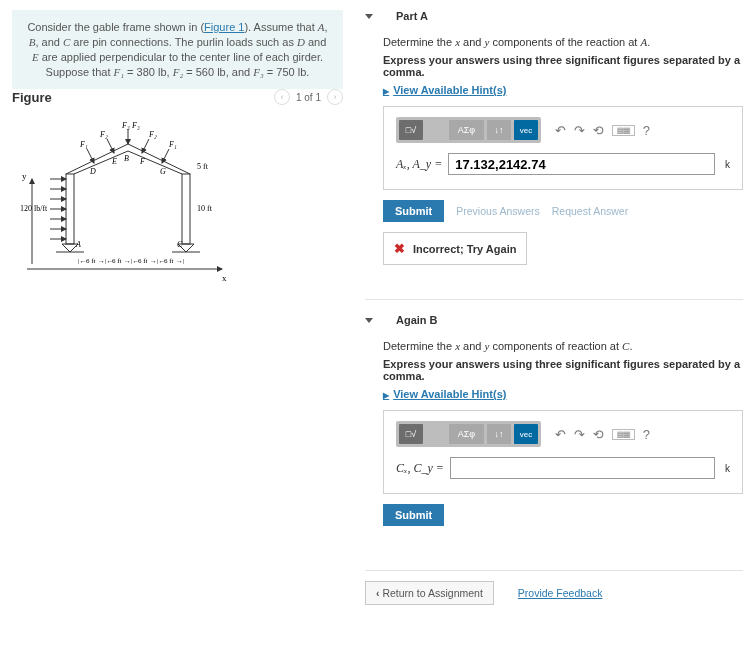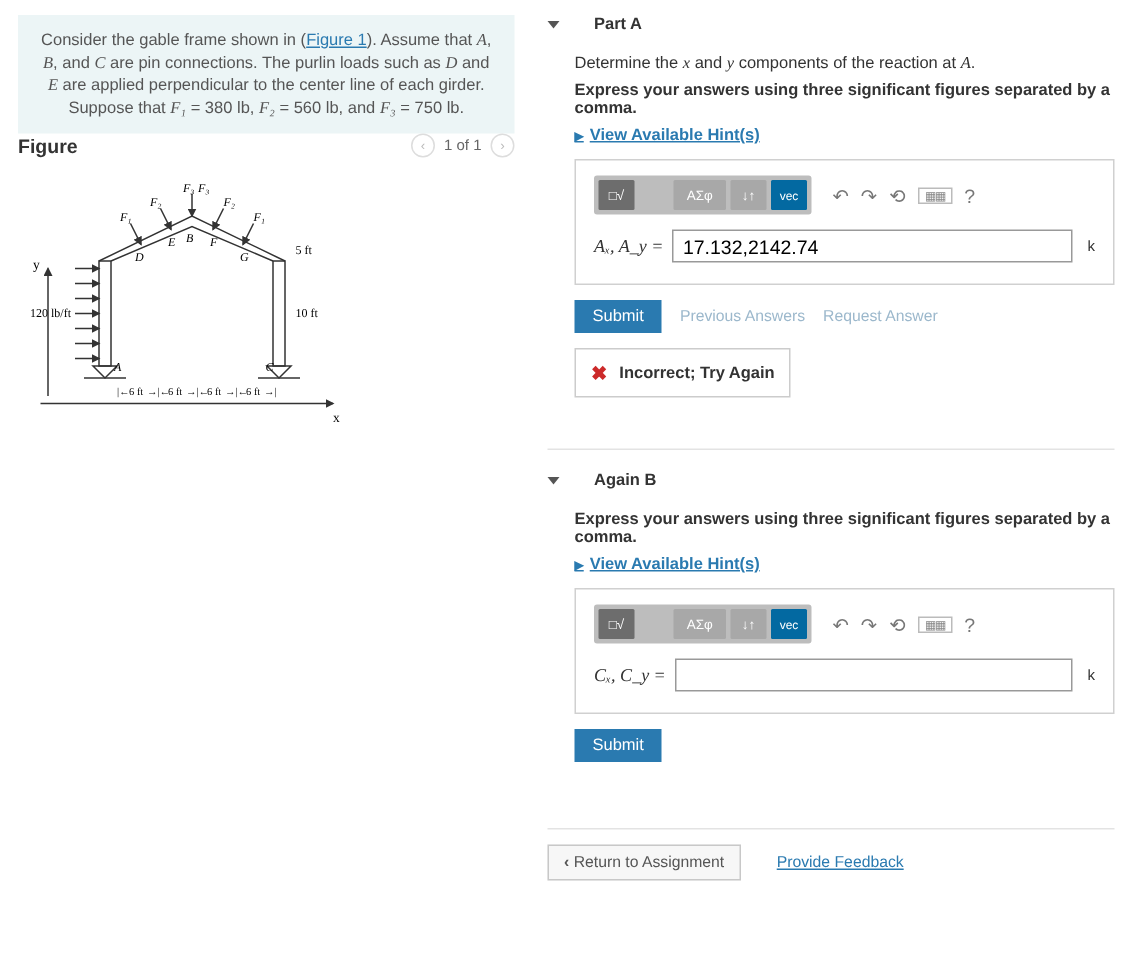--- a/index.html
+++ b/index.html
@@ -28,24 +28,24 @@
 .toolbar { display: flex; align-items: center; gap: 3px; background: #bdbdbd; padding: 3px; width: fit-content; border-radius: 2px; }
 .tool { width: 24px; height: 20px; background: #a8a8a8; display: inline-flex; align-items: center; justify-content: center; color: #fff; font-size: 9px; cursor: pointer; border-radius: 1px; }
 .tool.dark { background: #6d6d6d; }
 .tool.wide { width: 35px; margin-left: 23px; }
 .tool.vec { background: #0369a1; font-size: 8px; }
 .toolbar-right { display: inline-flex; align-items: center; gap: 8px; margin-left: 14px; color: #666; }
 .tb-icon { font-size: 13px; cursor: pointer; color: #777; }
 .keypad { border: 1px solid #bbb; padding: 0 4px; font-size: 8px; color: #888; letter-spacing: -1px; cursor: pointer; }
 .eq-row { display: flex; align-items: center; margin-top: 10px; gap: 6px; }
 .eq-label { font-family: 'Times New Roman', serif; font-style: italic; font-size: 12px; }
-.eq-input { flex: 1; border: 1px solid #999; padding: 3px 6px; font-size: 13px; font-family: Arial; height: 22px; }
+.eq-input { flex: 1; border: 1px solid #999; padding: 3px 6px; font-size: 13px; font-family: Arial; height: 22px; font-weight: bold; }
 .unit { font-size: 10px; margin-left: 4px; }
 .submit-row { margin: 10px 0; display: flex; align-items: center; gap: 12px; }
-.submit-btn { background: #2a7ab0; color: #fff; border: none; padding: 5px 12px; font-size: 11px; cursor: pointer; font-weight: normal; }
+.submit-btn { background: #2a7ab0; color: #fff; border: none; padding: 5px 12px; font-size: 11px; cursor: pointer; font-weight: bold; }
 .link-dim { color: #9cb8cc; font-size: 10.5px; cursor: pointer; }
 .feedback-box { border: 1px solid #ccc; padding: 8px 10px; display: flex; align-items: center; gap: 8px; width: fit-content; margin-top: 4px; }
 .x-icon { color: #cc2a2a; font-weight: bold; font-size: 13px; }
 .divider { border-top: 1px solid #e3e3e3; margin: 16px 0 10px; }
 .return-row { display: flex; align-items: center; gap: 24px; margin-top: 6px; }
 .return-btn { border: 1px solid #c8c8c8; background: #f7f7f7; padding: 5px 10px; font-size: 10.5px; color: #555; cursor: pointer; }
 .return-btn::before { content: '‹ '; font-weight: bold; }
 .fb-link { color: #2a7ab0; text-decoration: underline; font-size: 10.5px; cursor: pointer; }
 svg text { font-family: 'Times New Roman', serif; }
 </style>
@@ -178,20 +178,23 @@
       </div>
     </div>
 
     <div class="divider"></div>
 
     <div class="part-head">
       <span class="caret-down"></span>
       <span class="part-title">Again B</span>
     </div>
     <div class="part-body">
+      <div class="instr">
+        <span>Determine the </span><span class="math-i">x</span><span> and </span><span class="math-i">y</span><span> components of reaction at </span><span class="math-i">C</span><span>.</span>
+      </div>
       <div class="instr instr-bold">Express your answers using three significant figures separated by a comma.</div>
       <div class="hint-link">View Available Hint(s)</div>
       <div class="answer-box">
         <div style="display:flex;align-items:center;">
           <div class="toolbar">
             <span class="tool dark">□√</span>
             <span class="tool wide">ΑΣφ</span>
             <span class="tool">↓↑</span>
             <span class="tool vec">vec</span>
           </div>

